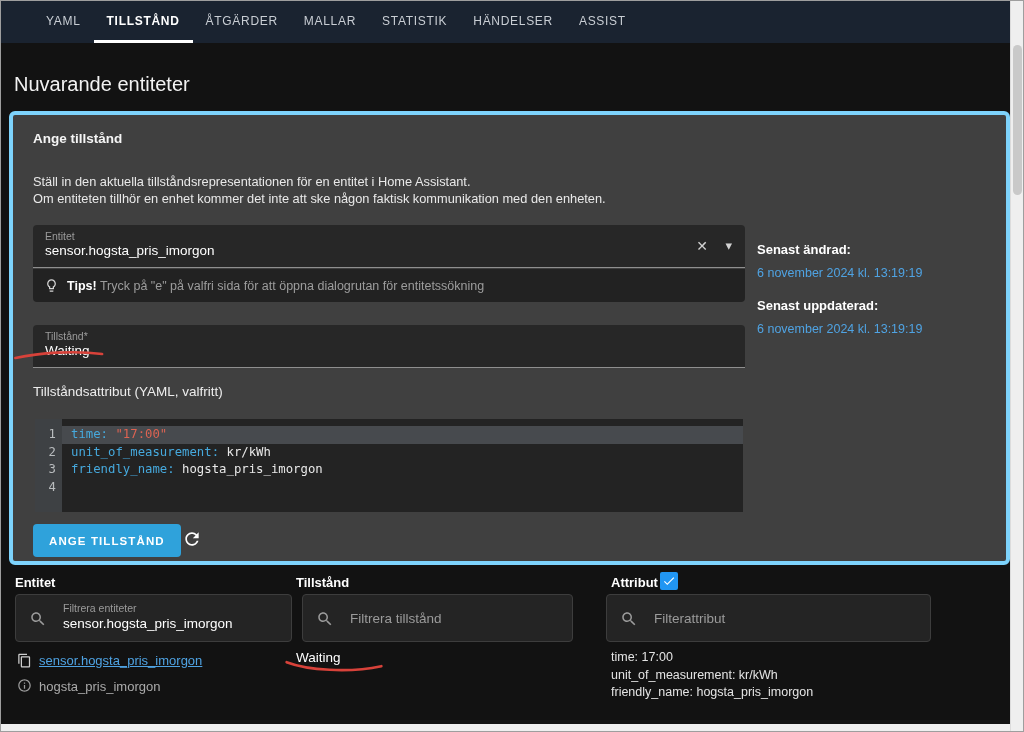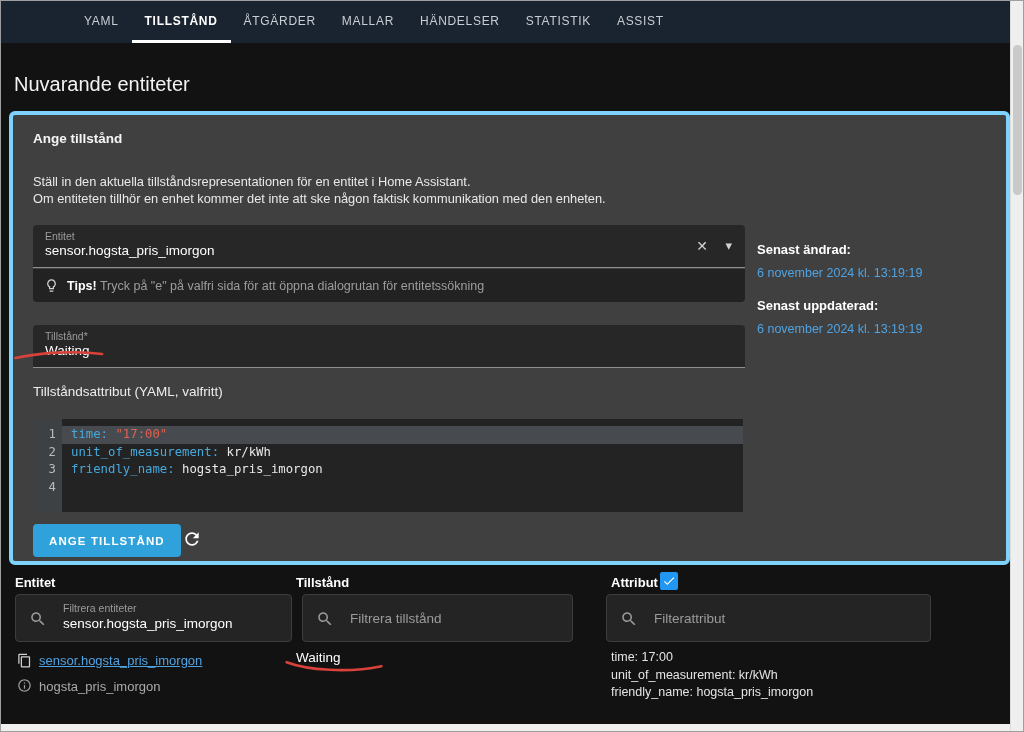--- a/index.html
+++ b/index.html
@@ -4,21 +4,21 @@
 <style>
   * { margin:0; padding:0; box-sizing:border-box; }
   html,body { background:#2b2b2b; }
   .window {
     position:relative; width:1024px; height:732px; overflow:hidden;
     background:#121212; border:1px solid #9e9e9e;
     font-family:"Liberation Sans", sans-serif; color:#fff;
   }
   
   .topnav { position:absolute; left:0; top:0; width:100%; height:42px;
-    background:#1a2330; display:flex; align-items:stretch; padding-left:70px; }
+    background:#1a2330; display:flex; align-items:stretch; padding-left:32px; }
   .tab { display:flex; align-items:center; padding:0 13px; font-size:12px; font-weight:500;
     letter-spacing:.7px; color:#c9ced4; border-bottom:3px solid transparent; cursor:pointer; white-space:nowrap; }
   .tab.active { color:#fff; border-bottom-color:#fff; font-weight:700; }
   .page-title { position:absolute; left:13px; top:72px; font-size:20px; font-weight:500; color:#f2f2f2; }
   
   .card { position:absolute; left:8px; top:110px; width:1001px; height:454px;
     background:#404040; border:4px solid #7dd3fc; border-radius:6px; }
   .card-heading { position:absolute; left:20px; top:16px; font-size:13.5px; font-weight:700; color:#f5f5f5; }
   .desc { position:absolute; left:20px; top:58px; font-size:12.8px; line-height:17px; color:#e9e9e9; }
   .textfield { position:absolute; background:#272727; border-bottom:1px solid #8f8f8f; border-radius:4px 4px 0 0; }
@@ -83,22 +83,22 @@
 </head>
 <body>
 
 <div class="window">
 
   <div class="topnav">
     <div class="tab">YAML</div>
     <div class="tab active">TILLSTÅND</div>
     <div class="tab">ÅTGÄRDER</div>
     <div class="tab">MALLAR</div>
+    <div class="tab">STATISTIK</div>
     <div class="tab">HÄNDELSER</div>
-    <div class="tab">STATISTIK</div>
     <div class="tab">ASSIST</div>
   </div>
 
   <div class="page-title">Nuvarande entiteter</div>
 
   <section class="card">
     <div class="card-heading">Ange tillstånd</div>
     <div class="desc">
       <span>Ställ in den aktuella tillståndsrepresentationen för en entitet i Home Assistant.</span><br>
       <span>Om entiteten tillhör en enhet kommer det inte att ske någon faktisk kommunikation med den enheten.</span>

